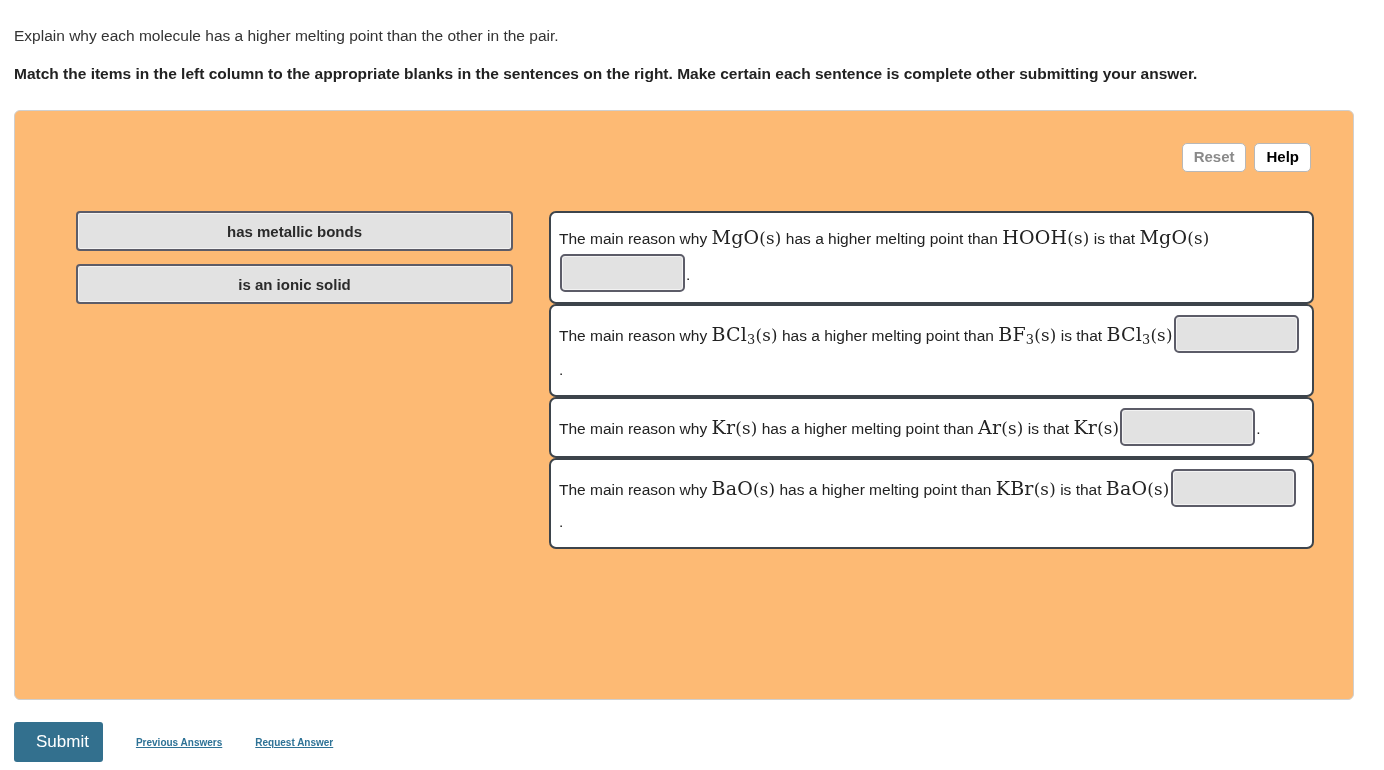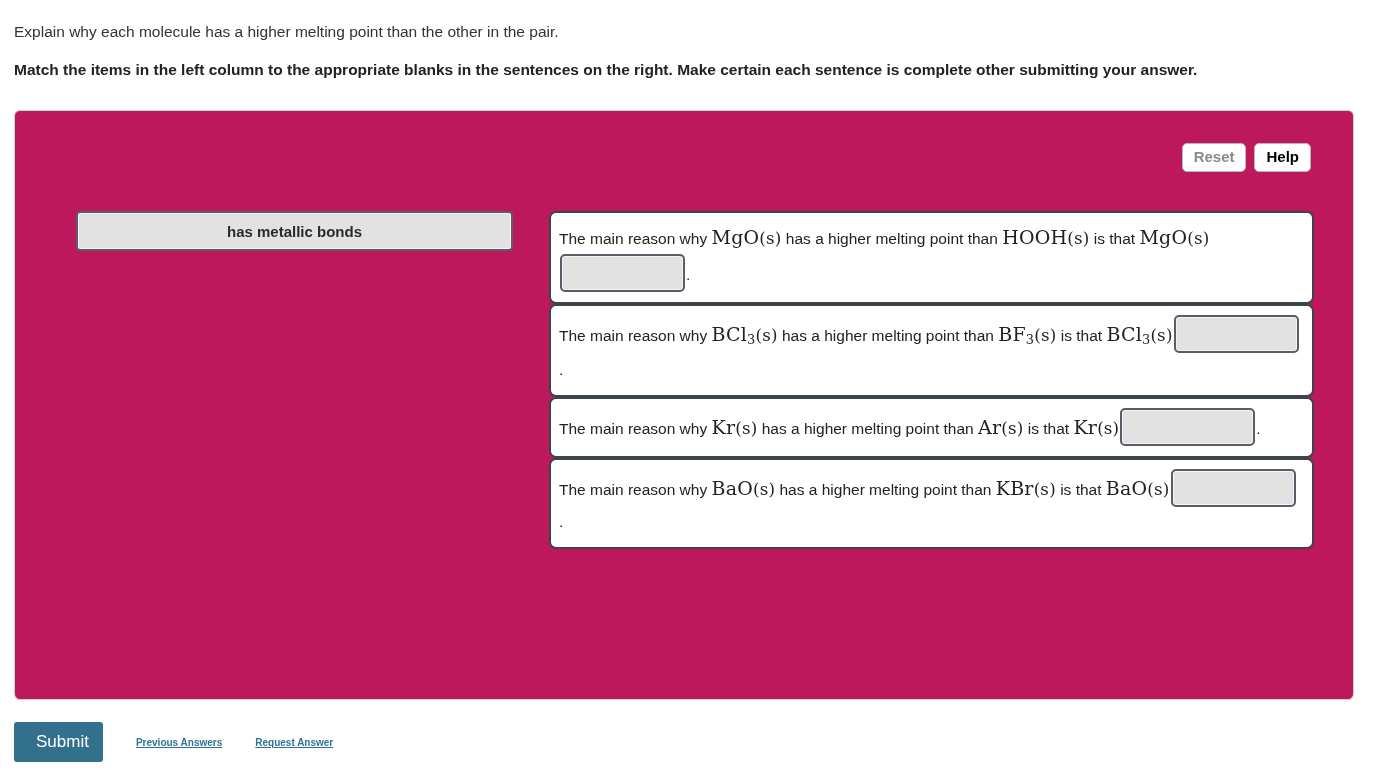--- a/index.html
+++ b/index.html
@@ -10,21 +10,21 @@
   body {
     width: 1384px;
     height: 770px;
     font-family: "Liberation Sans", sans-serif;
     color: #333333;
     overflow: hidden;
     position: relative;
   }
 
   
-  .prompt-wrap { padding: 14px 14px 0 14px; margin-top: 8px; }
+  .prompt-wrap { padding: 26px 14px 0 14px; }
 
   .prompt-line {
     font-size: 15.5px;
     line-height: 20px;
     color: #333333;
     margin: 0 0 16px 0;
     font-weight: normal;
   }
   .prompt-instruction {
     font-size: 15.5px;
@@ -38,21 +38,21 @@
   
   .activity-panel {
     position: absolute;
     left: 14px;
     top: 110px;
     width: 1340px;
     height: 590px;
     border: 1px solid #cfcfcf;
     border-radius: 6px;
     box-sizing: border-box;
-    background: #be185d;
+    background: #fdba74;
   }
 
   
   .panel-toolbar {
     position: absolute;
     right: 42px;
     top: 32px;
     display: flex;
     gap: 8px;
   }
@@ -196,20 +196,21 @@
 
   <div class="panel-toolbar">
     <button class="tool-btn reset">Reset</button>
     <button class="tool-btn help">Help</button>
   </div>
 
   <div class="columns">
 
     <div class="bank-column">
       <div class="bank-item">has metallic bonds</div>
+      <div class="bank-item">is an ionic solid</div>
     </div>
 
     <div class="sentence-column">
 
       <div class="sentence-box">
         <div class="sentence-text">
           <span>The main reason why</span>
           <span class="chem">MgO<span class="state">(s)</span></span>
           <span>has a higher melting point than</span>
           <span class="chem">HOOH<span class="state">(s)</span></span>

